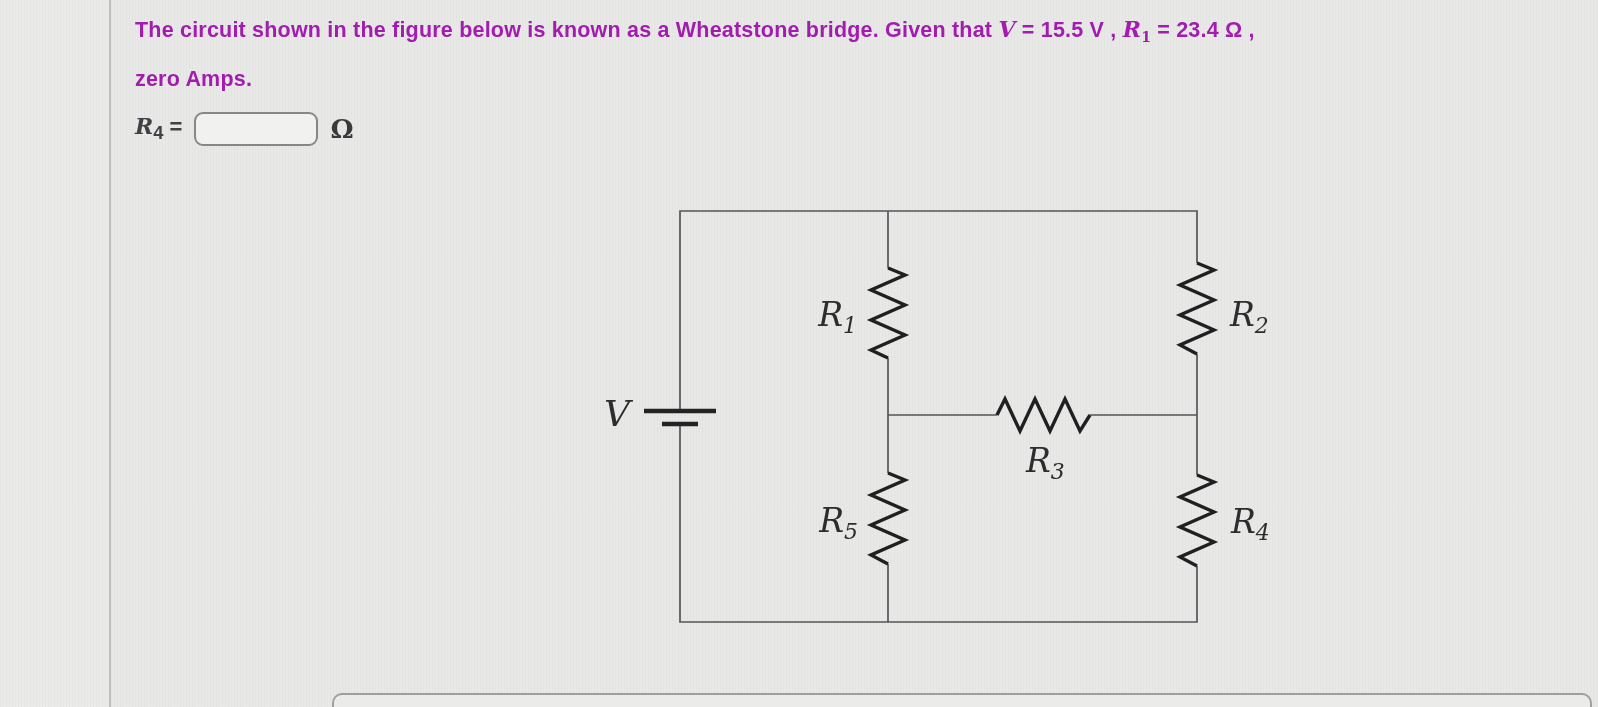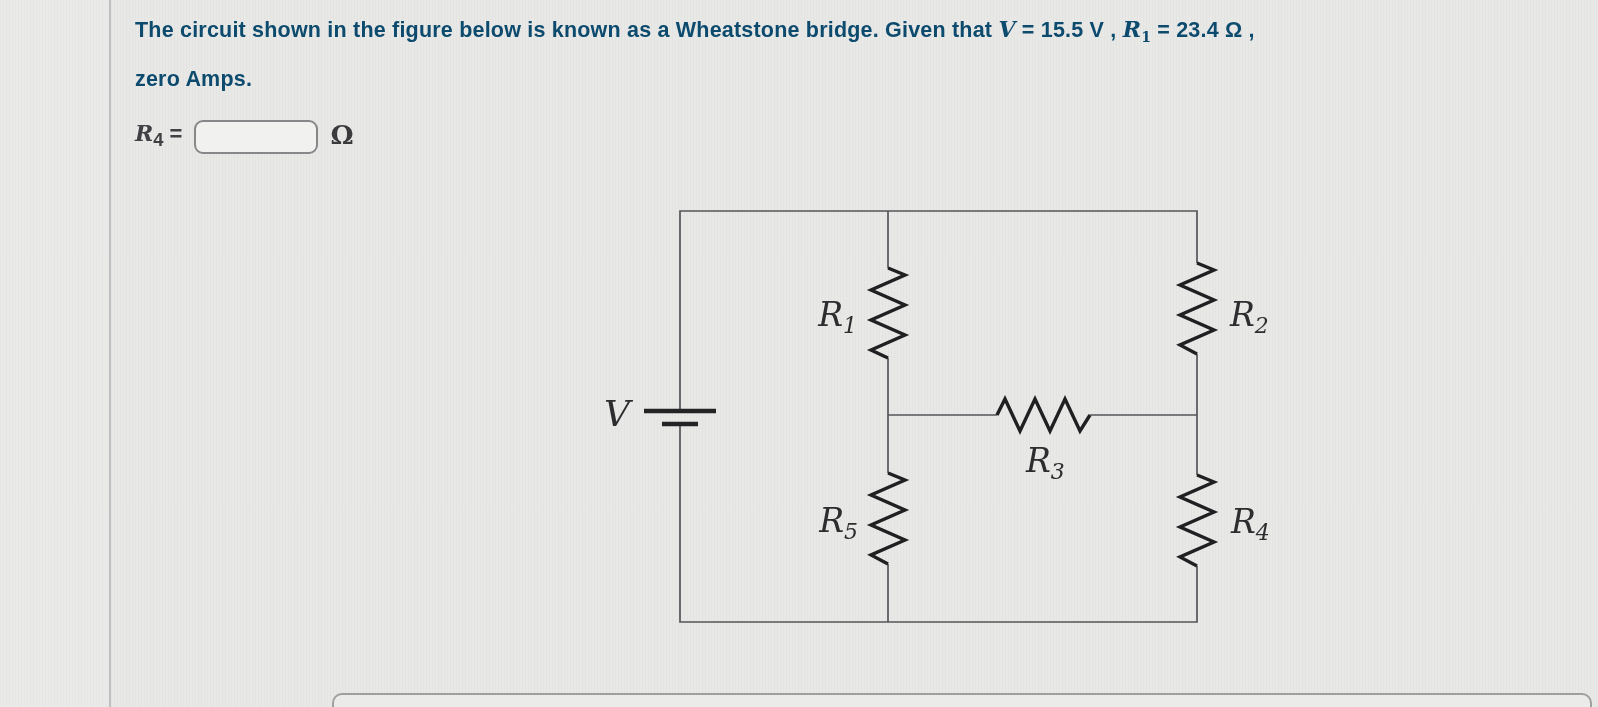--- a/index.html
+++ b/index.html
@@ -11,31 +11,31 @@
       repeating-linear-gradient(0deg, rgba(255,255,255,0.05) 0 1px, transparent 1px 4px);
     font-family:"Liberation Sans", sans-serif;
   }
   .gutter{
     position:absolute;left:0;top:0;width:109px;height:707px;
     background:rgba(255,255,255,0.10);
     border-right:2px solid #c0c0c2;
   }
   .question{
     position:absolute;left:135px;top:8px;width:1400px;
-    color:#0c4a6e;font-size:21.5px;font-weight:bold;letter-spacing:0.2px;
+    color:#a21caf;font-size:21.5px;font-weight:bold;letter-spacing:0.2px;
   }
   .qline{white-space:pre-wrap;line-height:42px;}
   .mvar{
     font-family:"DejaVu Serif", serif;font-style:italic;font-weight:600;
     font-size:22px;
   }
   .question sub{font-size:14px;font-weight:bold;font-family:"DejaVu Serif", serif;}
   .answer-row{
-    position:absolute;left:135px;top:120px;height:42px;
-    display:flex;align-items:flex-start;gap:12px;
+    position:absolute;left:135px;top:108px;height:42px;
+    display:flex;align-items:center;gap:12px;
     color:#414145;font-size:22px;font-weight:bold;
   }
   .answer-input{
     width:124px;height:34px;box-sizing:border-box;
     border:2px solid #87878a;border-radius:9px;
     background:#f1f1ef;outline:none;
     font-size:18px;padding:0 8px;color:#333;
   }
   .unit{font-family:"DejaVu Serif", serif;font-size:26px;font-weight:600;color:#3a3a3d;}
   .circuit-svg{position:absolute;left:0;top:0;}

